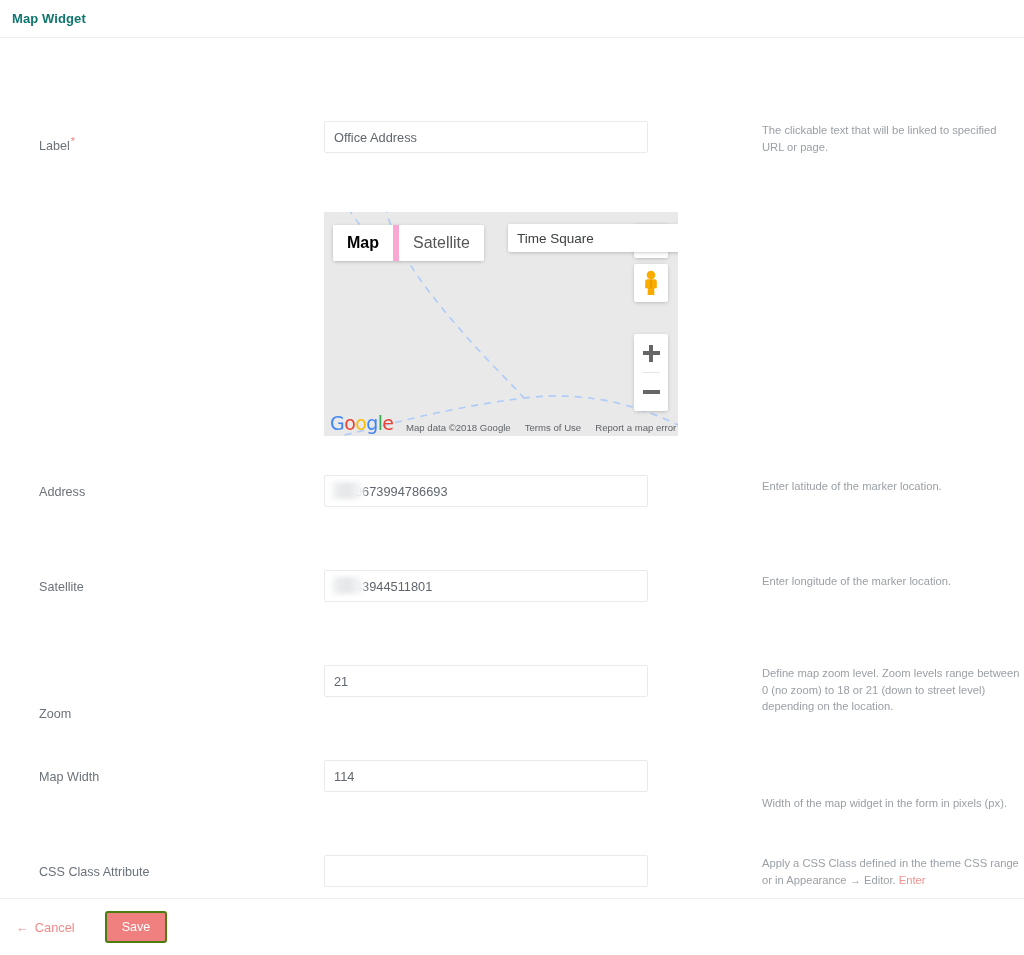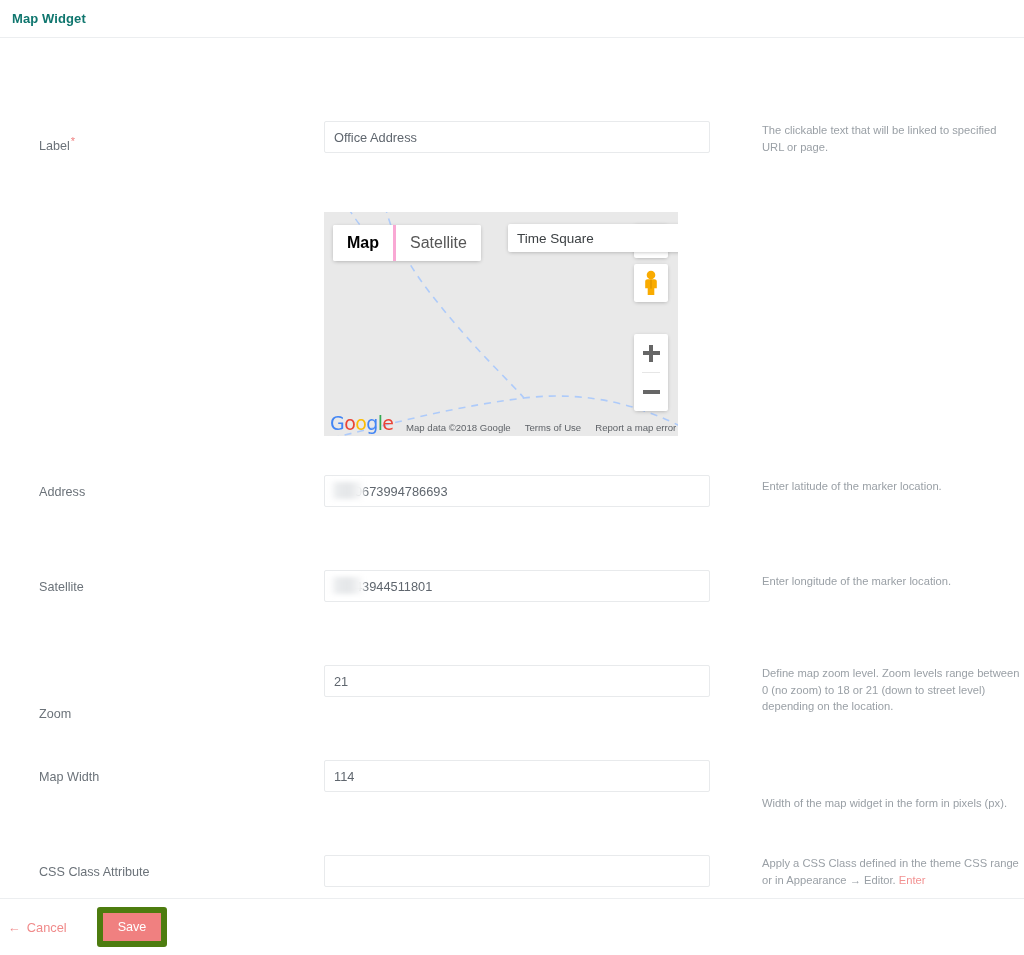--- a/index.html
+++ b/index.html
@@ -57,21 +57,21 @@
     vertical-align: super;
     margin-left: 1px;
   }
   .field-control {
     position: absolute;
     left: 324px;
     width: 354px;
   }
   .text-input {
     box-sizing: border-box;
-    width: 386px;
+    width: 324px;
     height: 32px;
     border: 1px solid #e8eaec;
     background: #fff;
     border-radius: 2px;
     font-family: "Liberation Sans", sans-serif;
     font-size: 12.8px;
     color: #5f666e;
     padding: 0 9px;
     outline: none;
   }
@@ -137,21 +137,21 @@
     font-size: 16px;
     color: #565656;
     background: #fff;
     cursor: pointer;
     white-space: nowrap;
     line-height: 18px;
   }
   .map-type-btn.active {
     color: #000;
     font-weight: bold;
-    border-right: 3px solid #f9a8d4;
+    border-right: 6px solid #f9a8d4;
   }
 
   .map-search {
     position: absolute;
     left: 184px;
     top: 12px;
     width: 218px;
     height: 28px;
     background: #fff;
     box-shadow: 0 1px 4px -1px rgba(0,0,0,.3);
@@ -268,34 +268,34 @@
   
   .form-footer {
     position: absolute;
     left: 0;
     top: 898px;
     width: 1024px;
     height: 57px;
     border-top: 1px solid #eceef0;
     display: flex;
     align-items: center;
-    padding-left: 8px;
+    padding-left: 16px;
     box-sizing: border-box;
   }
   .cancel-link {
     font-size: 12.8px;
     color: #f08a8a;
     text-decoration: none;
     margin-right: 30px;
     cursor: pointer;
   }
   .cancel-arrow { margin-right: 6px; }
   .save-btn {
     background: #f08080;
-    border: 6px solid #4d7c0f;
+    border: 2px solid #4d7c0f;
     color: #fff;
     font-family: "Liberation Sans", sans-serif;
     font-size: 12.6px;
     padding: 7px 15px;
     border-radius: 3px;
     cursor: pointer;
     line-height: 14px;
   }
 </style>
 </head>

